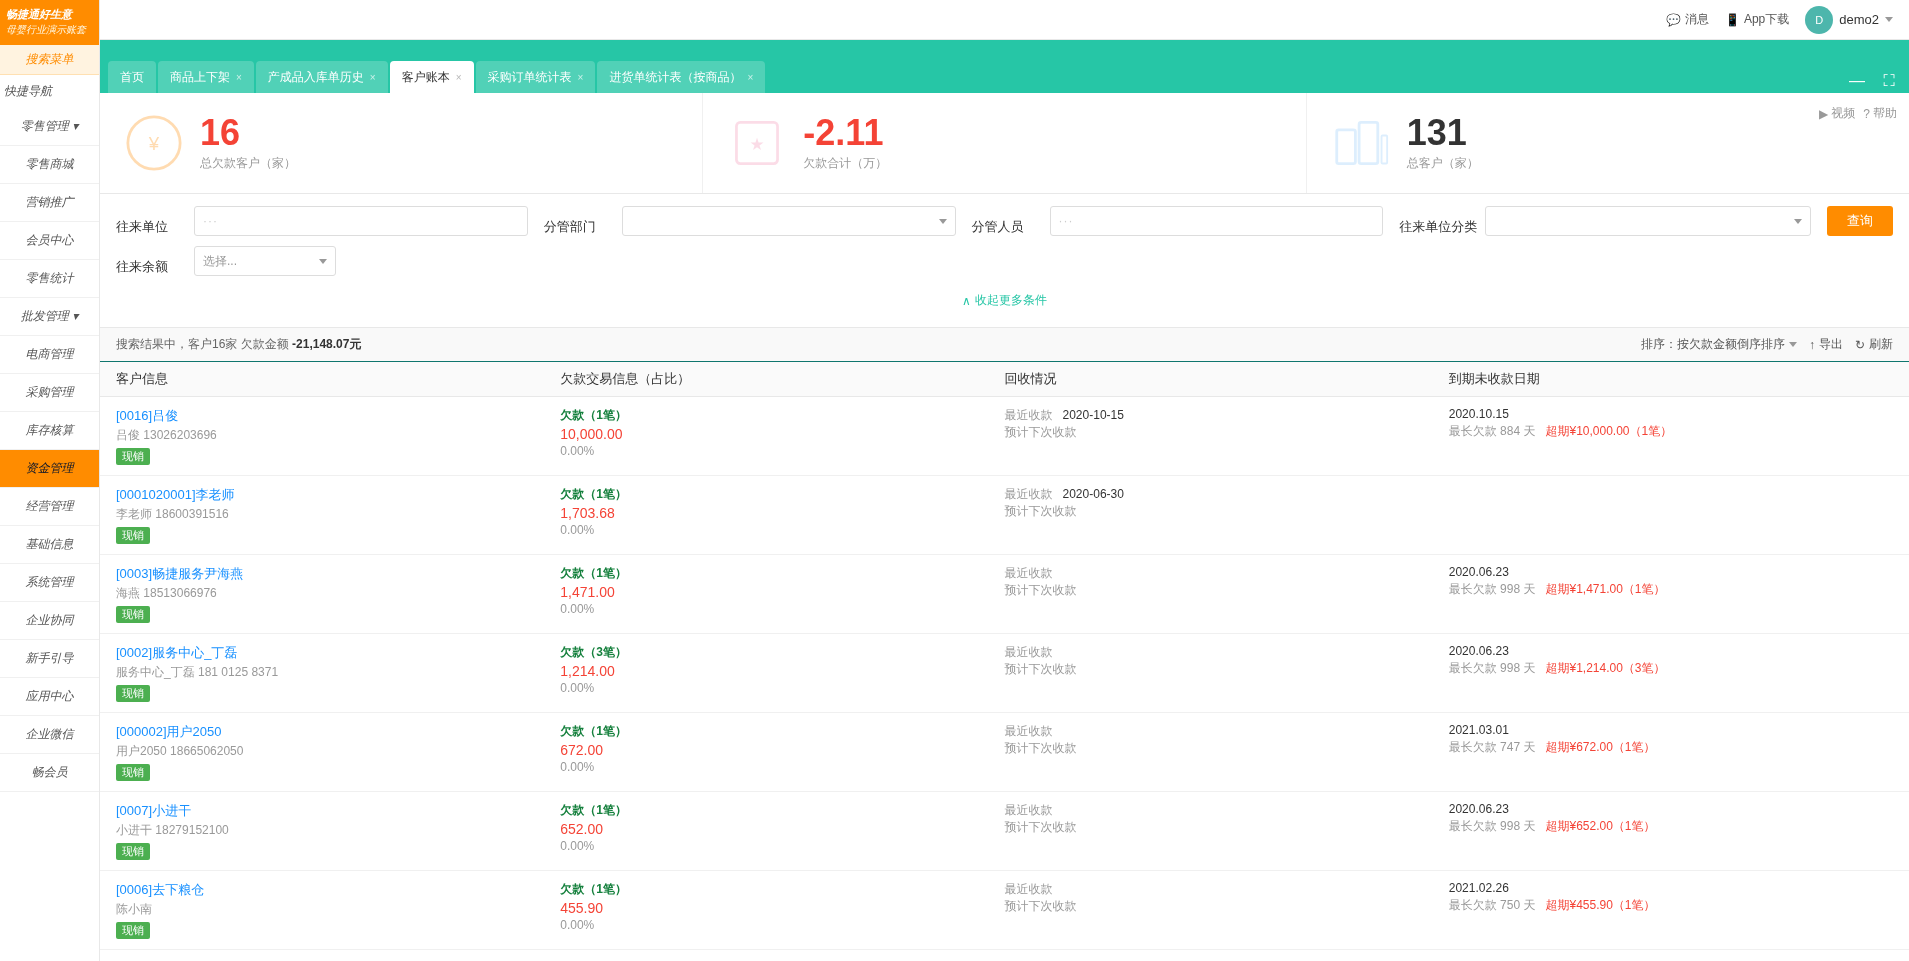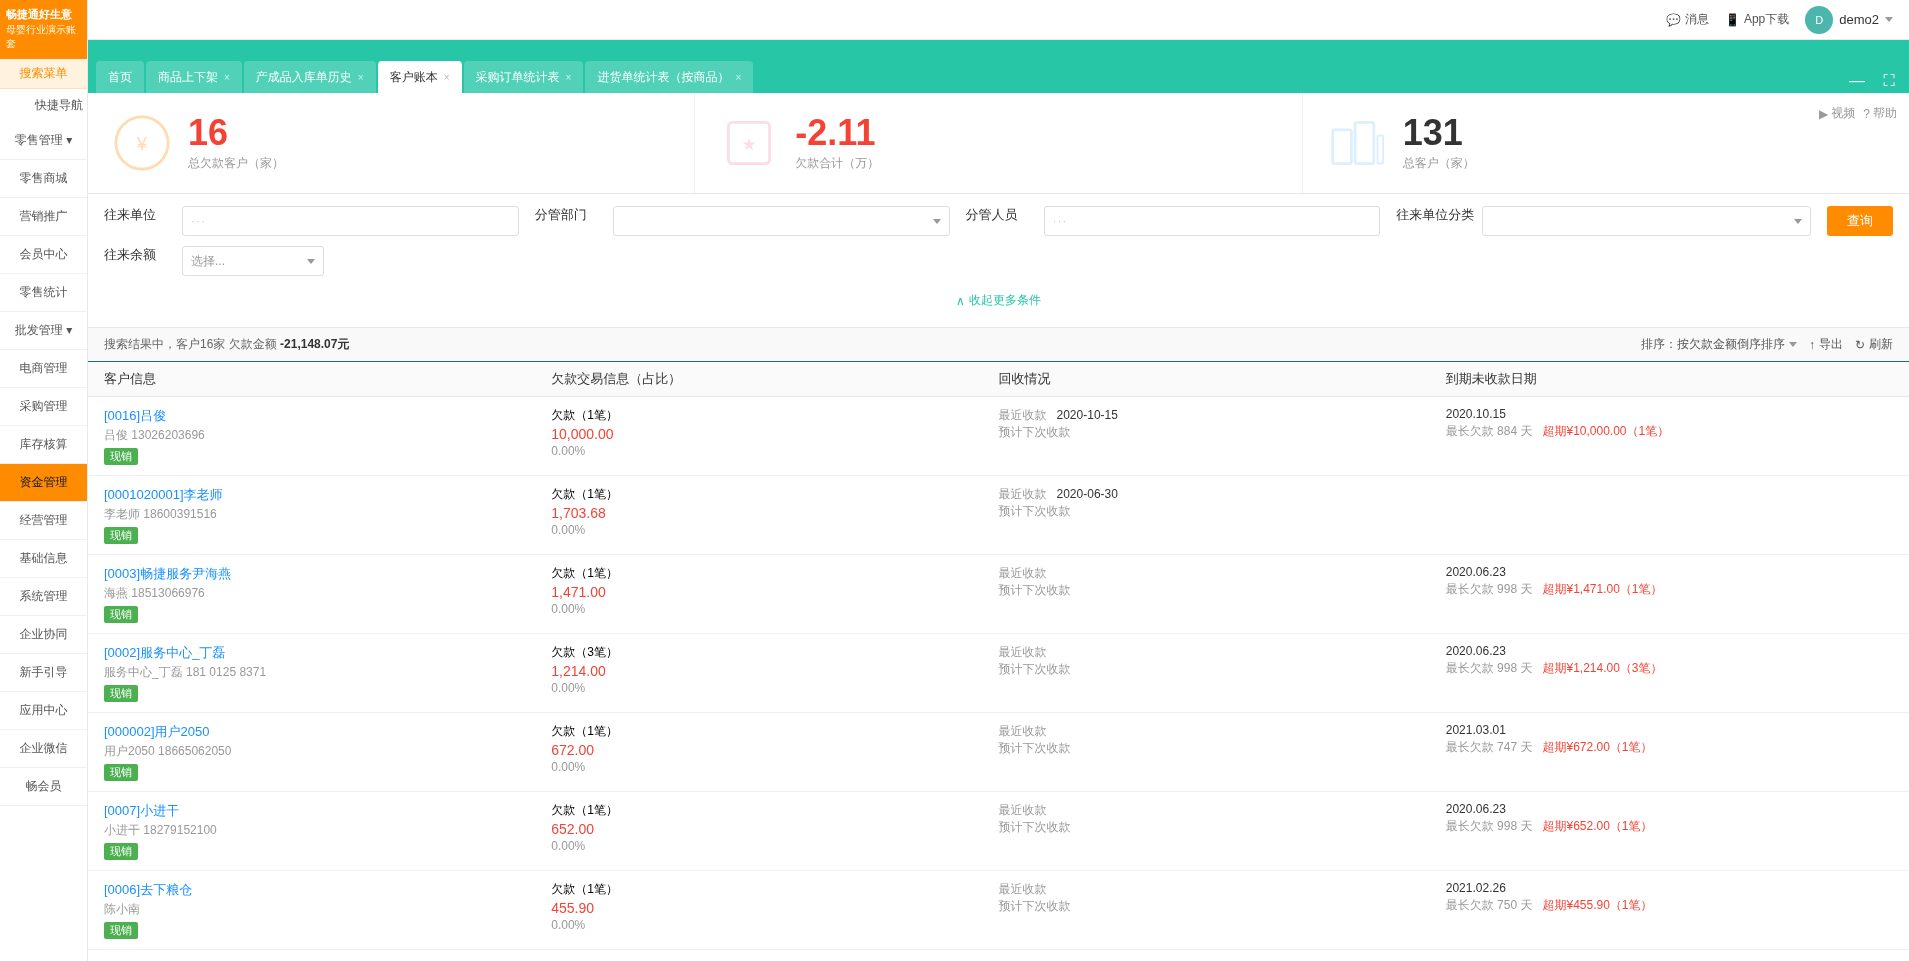--- a/index.html
+++ b/index.html
@@ -1,25 +1,25 @@
 <!DOCTYPE html>
 <html><head>
   <meta charset="utf-8">
   <style>
     * { box-sizing: border-box; margin: 0; padding: 0; }
     body { font-family: 'Microsoft YaHei', Arial, sans-serif; font-size: 13px; background: #f5f5f5; color: #333; display: flex; height: 961px; overflow: hidden; }
 
     
-    .sidebar { width: 88px; background: #fff; border-right: 1px solid #e8e8e8; display: flex; flex-direction: column; flex-shrink: 0; }
+    .sidebar { width: 100px; background: #fff; border-right: 1px solid #e8e8e8; display: flex; flex-direction: column; flex-shrink: 0; font-style: italic; }
     .sidebar-logo { background: #ff8c00; padding: 8px 6px; display: flex; align-items: center; gap: 4px; }
     .sidebar-logo-text { color: #fff; font-size: 11px; font-weight: bold; line-height: 1.2; }
     .sidebar-search { background: #fff3e0; padding: 6px 8px; font-size: 12px; color: #ff8c00; cursor: pointer; text-align: center; border-bottom: 1px solid #ffe0b2; }
     .sidebar-nav-item { padding: 10px 4px; text-align: center; font-size: 12px; color: #555; cursor: pointer; border-bottom: 1px solid #f0f0f0; }
     .sidebar-nav-item.active { background: #ff8c00; color: #0f172a; }
-    .sidebar-quick { padding: 8px 4px; text-align: right; font-size: 12px; color: #555; cursor: pointer; }
+    .sidebar-quick { padding: 8px 4px; text-align: left; font-size: 12px; color: #555; cursor: pointer; }
 
     
     .main { flex: 1; display: flex; flex-direction: column; overflow: hidden; }
 
     
     .topbar { height: 40px; background: #fff; border-bottom: 1px solid #e8e8e8; display: flex; align-items: center; justify-content: flex-end; padding: 0 16px; gap: 16px; }
     .topbar-msg { display: flex; align-items: center; gap: 4px; font-size: 12px; color: #555; cursor: pointer; }
     .topbar-app { display: flex; align-items: center; gap: 4px; font-size: 12px; color: #555; cursor: pointer; }
     .topbar-user { display: flex; align-items: center; gap: 6px; font-size: 13px; color: #333; cursor: pointer; }
     .topbar-avatar { width: 28px; height: 28px; border-radius: 50%; background: #4db6ac; display: flex; align-items: center; justify-content: center; color: #fff; font-size: 11px; }
@@ -47,21 +47,21 @@
     .card-number.red { color: #f44336; }
     .card-number.dark { color: #333; font-weight: 900; }
     .card-label { font-size: 12px; color: #999; margin-top: 4px; }
     .card-actions { position: absolute; top: 12px; right: 12px; display: flex; gap: 8px; font-size: 12px; color: #999; }
     .card-action { cursor: pointer; display: flex; align-items: center; gap: 3px; }
 
     
     .filter-area { background: #fff; padding: 12px 16px; border-bottom: 1px solid #e8e8e8; }
     .filter-row { display: flex; align-items: center; gap: 16px; margin-bottom: 10px; }
     .filter-row:last-child { margin-bottom: 0; }
-    .filter-item { display: flex; align-items: flex-start; gap: 8px; flex: 1; }
+    .filter-item { display: flex; align-items: flex-end; gap: 8px; flex: 1; }
     .filter-label { font-size: 13px; color: #333; white-space: nowrap; min-width: 70px; }
     .filter-input { flex: 1; height: 30px; border: 1px solid #ddd; border-radius: 3px; padding: 0 8px; font-size: 13px; color: #333; background: #fff; display: flex; align-items: center; justify-content: space-between; cursor: pointer; position: relative; }
     .filter-input span { color: #ccc; font-size: 12px; }
     .filter-dots { color: #ccc; font-size: 14px; letter-spacing: 1px; }
     .filter-select { flex: 1; height: 30px; border: 1px solid #ddd; border-radius: 3px; padding: 0 8px; font-size: 13px; color: #333; background: #fff; display: flex; align-items: center; justify-content: space-between; cursor: pointer; }
     .btn-search { background: #ff8c00; color: #fff; border: none; padding: 6px 20px; border-radius: 3px; font-size: 13px; cursor: pointer; white-space: nowrap; }
     .collapse-btn { text-align: center; padding: 6px; color: #26c6a6; font-size: 12px; cursor: pointer; display: flex; align-items: center; justify-content: center; gap: 4px; }
 
     
     .result-bar { background: #f9f9f9; padding: 8px 16px; display: flex; align-items: center; justify-content: space-between; border-bottom: 1px solid #0f766e; font-size: 12px; color: #666; }
@@ -70,21 +70,21 @@
     .action-btn { display: flex; align-items: center; gap: 4px; cursor: pointer; color: #555; }
 
     
     .table-container { background: #fff; }
     .table-header { display: grid; grid-template-columns: 2fr 2fr 2fr 2fr; padding: 8px 16px; border-bottom: 1px solid #e8e8e8; background: #fafafa; }
     .table-header-cell { font-size: 13px; font-weight: 500; color: #333; }
     .table-row { display: grid; grid-template-columns: 2fr 2fr 2fr 2fr; padding: 10px 16px; border-bottom: 1px solid #f0f0f0; align-items: start; }
     .customer-name { color: #1890ff; font-size: 13px; cursor: pointer; margin-bottom: 2px; }
     .customer-sub { font-size: 12px; color: #999; margin-bottom: 4px; }
     .tag-green { background: #4caf50; color: #fff; font-size: 11px; padding: 1px 6px; border-radius: 2px; display: inline-block; text-align: center; }
-    .debt-count { font-size: 12px; color: #000000; margin-bottom: 2px; }
+    .debt-count { font-size: 12px; color: #15803d; margin-bottom: 2px; font-weight: bold; }
     .debt-amount { color: #f44336; font-size: 14px; font-weight: 500; margin-bottom: 2px; }
     .debt-ratio { color: #999; font-size: 12px; }
     .collect-info { font-size: 12px; color: #999; }
     .collect-date { font-size: 12px; color: #333; }
     .collect-next { font-size: 12px; color: #999; }
     .overdue-date { font-size: 12px; color: #333; margin-bottom: 2px; }
     .overdue-detail { font-size: 12px; color: #999; margin-bottom: 2px; }
     .overdue-link { color: #f44336; font-size: 12px; cursor: pointer; }
 
     

